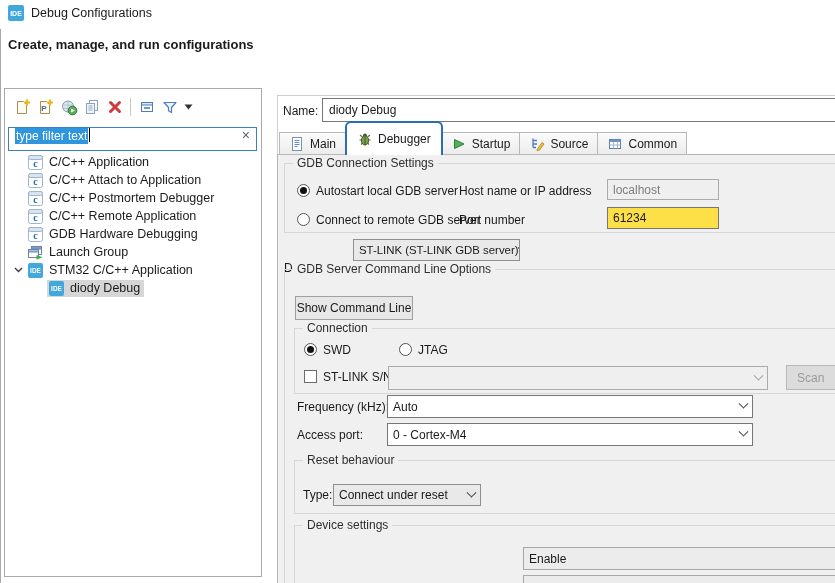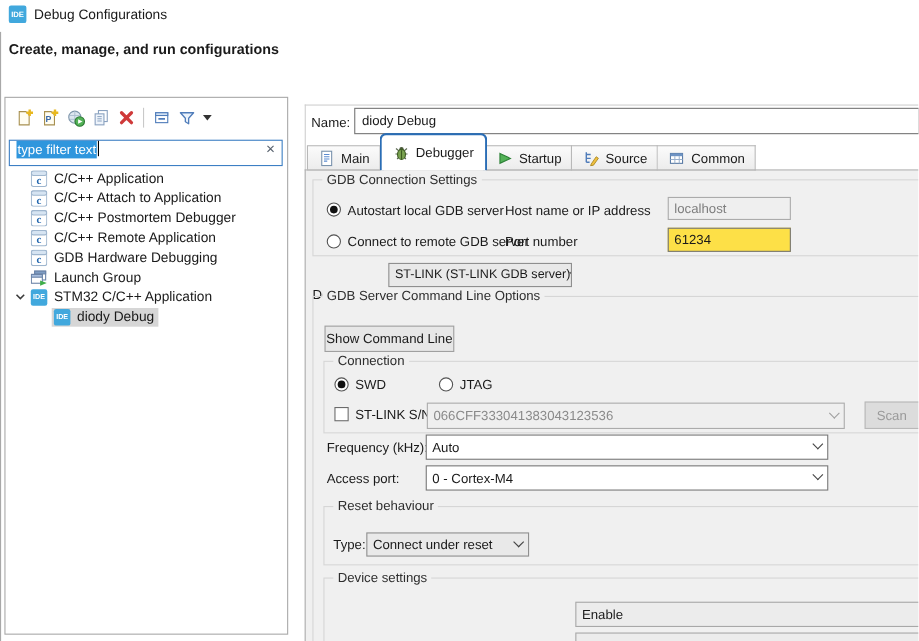--- a/index.html
+++ b/index.html
@@ -333,21 +333,20 @@
 
     <div class="grp" style="left:9px; top:58px; width:556px; height:66px;">
       <span class="gt">Connection</span>
       <span class="radio sel" style="left:9px; top:14px;"></span>
       <span class="lbl" style="left:28px; top:14px;">SWD</span>
       <span class="radio" style="left:104px; top:14px;"></span>
       <span class="lbl" style="left:123px; top:14px;">JTAG</span>
       <span class="checkbox" style="left:9px; top:41px;"></span>
       <span class="lbl" style="left:28px; top:41px;">ST-LINK S/N</span>
       <div class="cb dis" style="left:93px; top:37px; width:380px; height:24px;">
-        <span>066CFF333041383043123536</span>
         <span class="chev"></span>
       </div>
       <div class="btn dis" style="left:491px; top:36px; width:56px; height:25px;">
         <span>Scan</span>
       </div>
     </div>
 
     <span class="lbl" style="left:12px; top:130px;">Frequency (kHz):</span>
     <div class="cb" style="left:102px; top:125px; width:366px; height:23px;">
       <span>Auto</span>

